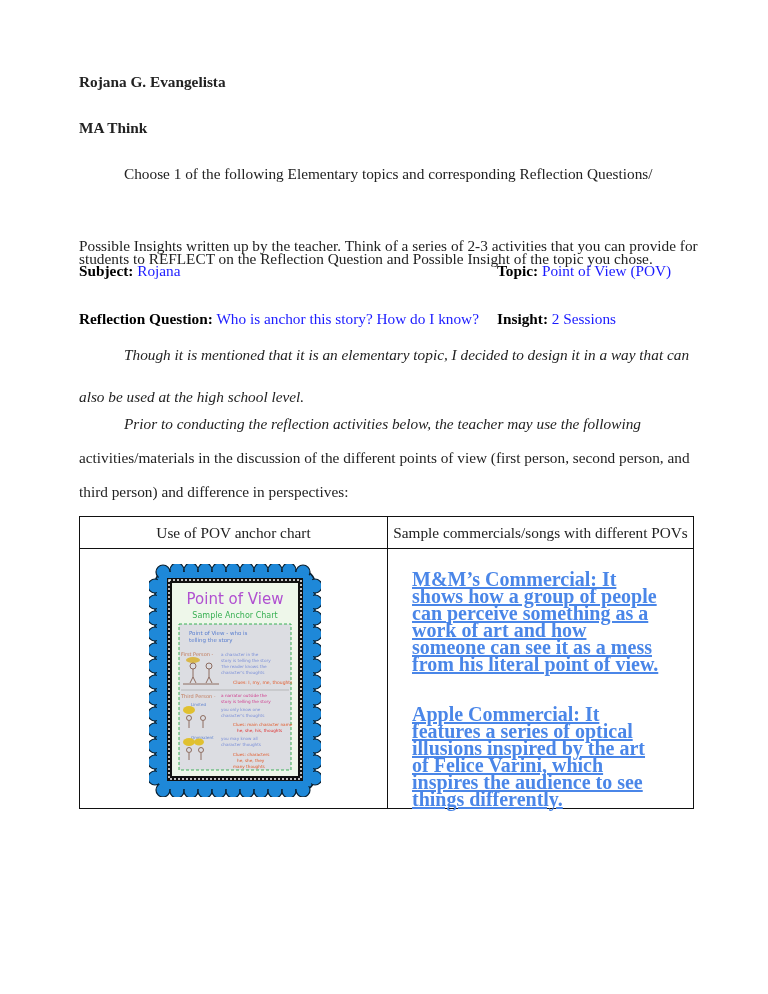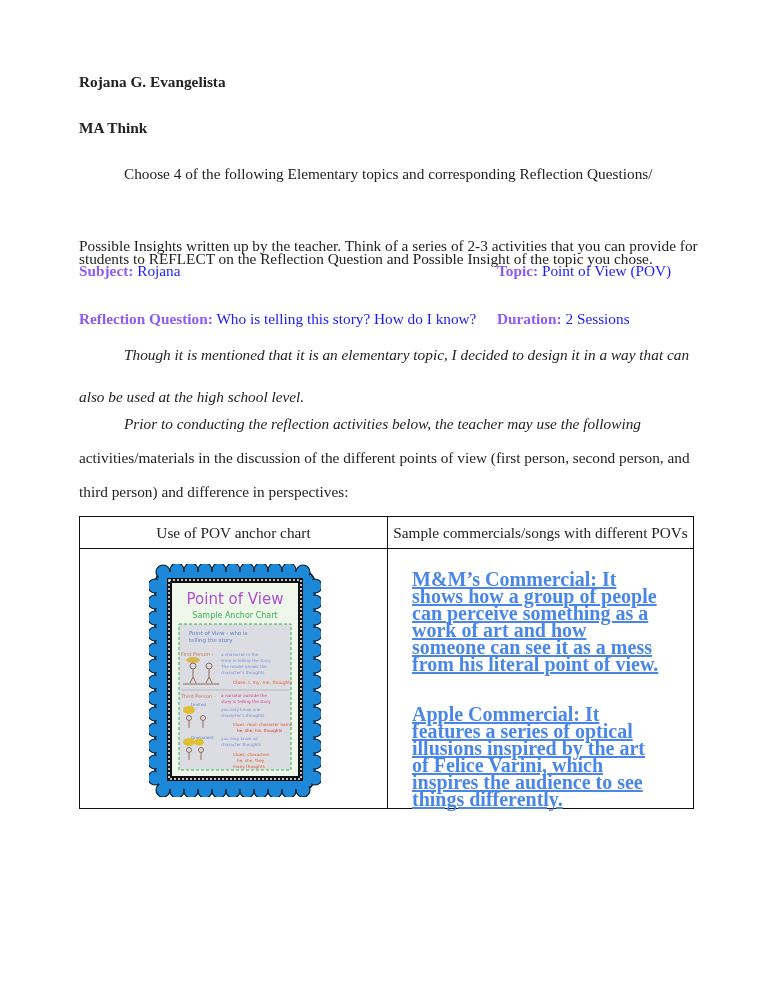--- a/index.html
+++ b/index.html
@@ -23,21 +23,21 @@
       width: 616px;
     }
     .line {
       position: absolute;
       left: 0;
       white-space: nowrap;
     }
     .bold { font-weight: bold; }
     .italic { font-style: italic; }
     .indent { left: 45px; }
-    .blue-label { color: #8b5cf6; font-weight: bold; }
+    .blue-label { color: #000000; font-weight: bold; }
     .blue-val { color: #1a1aff; }
 
     table.pov {
       position: absolute;
       left: 79px;
       top: 516px;
       width: 615px;
       border-collapse: collapse;
       table-layout: fixed;
     }
@@ -84,41 +84,41 @@
     }
     .link + .link { margin-top: 33px; }
   </style>
 </head>
 <body>
 
 <div class="page" data-name="document-page">
   <div class="line bold" style="top:73px;" data-name="author-name">Rojana G. Evangelista</div>
   <div class="line bold" style="top:119px;" data-name="program-name">MA Think</div>
 
-  <div class="line indent" style="top:165px;" data-name="instructions-line-1">Choose 4 of the following Elementary topics and corresponding Reflection Questions/</div>
+  <div class="line indent" style="top:165px;" data-name="instructions-line-1">Choose 1 of the following Elementary topics and corresponding Reflection Questions/</div>
   <div class="line" style="top:208px;margin-top:29px;" data-name="instructions-line-2">Possible Insights written up by the teacher. Think of a series of 2-3 activities that you can provide for</div>
 
   <div class="line" style="top:250px;" data-name="instructions-line-3">students to REFLECT on the Reflection Question and Possible Insight of the topic you chose.</div>
 </div>
 
 <div class="page" style="top:0;" data-name="meta-block">
   <div class="line" style="top:262px;" data-name="subject-field">
     <span class="blue-label" data-name="subject-label">Subject:</span>
     <span class="blue-val" data-name="subject-value">Rojana</span>
   </div>
   <div class="line" style="top:262px; left:418px;" data-name="topic-field">
     <span class="blue-label" data-name="topic-label">Topic:</span>
     <span class="blue-val" data-name="topic-value">Point of View (POV)</span>
   </div>
   <div class="line" style="top:310px;" data-name="reflection-question-field">
     <span class="blue-label" data-name="reflection-question-label">Reflection Question:</span>
-    <span class="blue-val" data-name="reflection-question-value">Who is telling this story? How do I know?</span>
+    <span class="blue-val" data-name="reflection-question-value">Who is anchor this story? How do I know?</span>
   </div>
   <div class="line" style="top:310px; left:418px;" data-name="duration-field">
-    <span class="blue-label" data-name="duration-label">Duration:</span>
+    <span class="blue-label" data-name="duration-label">Insight:</span>
     <span class="blue-val" data-name="duration-value">2 Sessions</span>
   </div>
 
   <div class="line italic indent" style="top:346px;" data-name="note-line-1">Though it is mentioned that it is an elementary topic, I decided to design it in a way that can</div>
   <div class="line italic" style="top:388px;" data-name="note-line-2">also be used at the high school level.</div>
 
   <div class="line indent" style="top:414px;" data-name="prior-line-1">Prior to conducting the reflection activities below, the teacher may use the following</div>
   <div class="line" style="top:455px;" data-name="prior-line-2">activities/materials in the discussion of the different points of view (first person, second person, and</div>
   <div class="line" style="top:488px;" data-name="prior-line-3">third person) and difference in perspectives:</div>
 </div>

